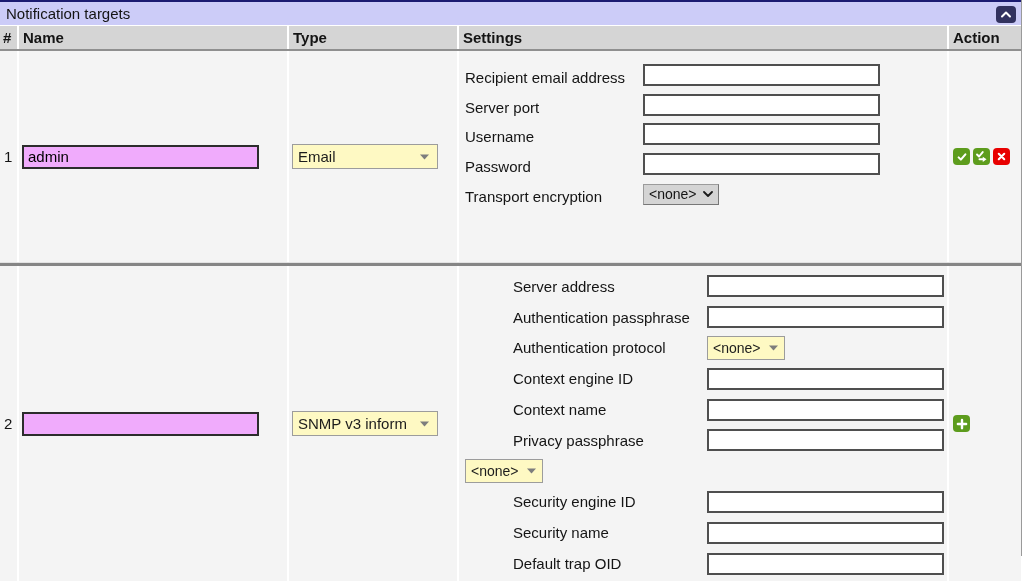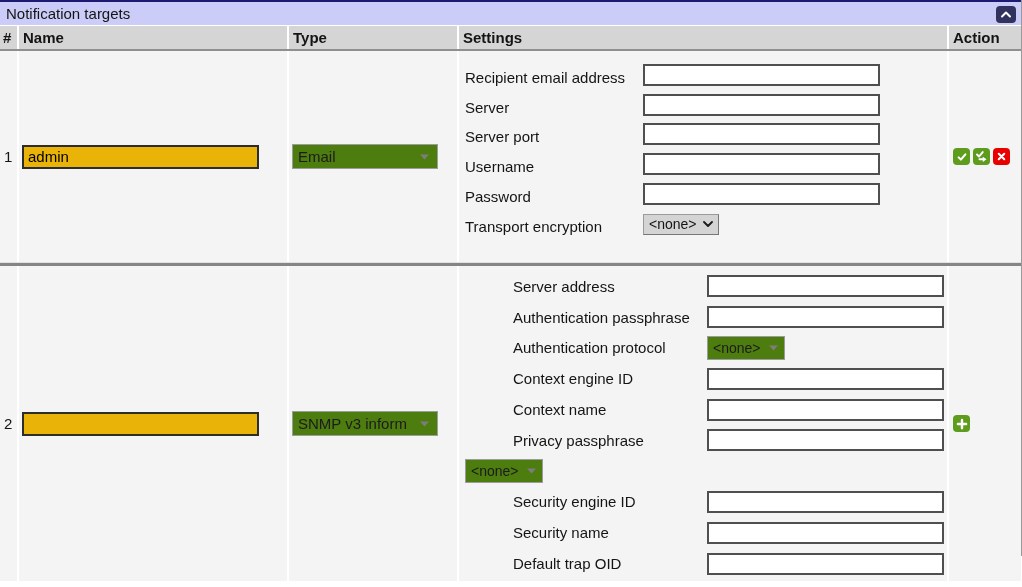--- a/index.html
+++ b/index.html
@@ -20,23 +20,23 @@
   .header-row { border-bottom: 2px solid #8f8f8f; }
   .header-row .cell { background: #d5d5d5; font-weight: bold; padding: 3px 4px; height: 23px; }
   .header-row .cell.first { padding-left: 3px; }
   .row .cell { background: #f4f4f4; }
   .row-1 { height: 212px; border-bottom: 1px solid #e2e2e2; }
   .row-2 { height: 318px; border-top: 3px solid #858585; }
 
   .num-cell { display: flex; align-items: center; padding-left: 4px; }
   .name-cell, .type-cell { display: flex; align-items: center; }
   .name-input { width: 237px; height: 24px; margin-left: 3px; border: 2px solid #2c2c2c;
-                background: #eab308; font: 15px "Liberation Sans", sans-serif; padding: 0 4px; }
-
-  .dropdown { width: 146px; height: 25px; background: #4d7c0f; border: 1px solid #9c9c9c;
+                background: #f0abfc; font: 15px "Liberation Sans", sans-serif; padding: 0 4px; }
+
+  .dropdown { width: 146px; height: 25px; background: #fef9c3; border: 1px solid #9c9c9c;
               display: flex; align-items: center; justify-content: space-between;
               padding: 0 8px 0 5px; cursor: default; color: #1c1c1c; }
   .type-cell .dropdown { margin-left: 3px; }
   .dropdown.small { width: 78px; height: 24px; padding: 0 6px 0 5px; font-size: 14px; }
 
   .settings-cell { padding: 5px 0 0 6px; overflow: hidden; }
   .field-row { display: flex; align-items: center; }
   .row-1 .field-row { height: 29.8px; align-items: flex-end; }
   .row-2 .field-row { height: 30.8px; }
   .row-1 .field-label { width: 178px; }
@@ -90,24 +90,20 @@
           <polygon points="0,0.5 9,0.5 4.5,5.5" fill="#7d7d7d"></polygon>
         </svg>
       </div>
     </div>
     <div class="cell settings-cell">
       <div class="field-row">
         <span class="field-label">Recipient email address</span>
         <input class="field-input" value="" style="">
       </div>
       <div class="field-row">
-        <span class="field-label">Server</span>
-        <input class="field-input" value="" style="">
-      </div>
-      <div class="field-row">
         <span class="field-label">Server port</span>
         <input class="field-input" value="" style="">
       </div>
       <div class="field-row">
         <span class="field-label">Username</span>
         <input class="field-input" value="" style="">
       </div>
       <div class="field-row">
         <span class="field-label">Password</span>
         <input class="field-input" value="" style="">

